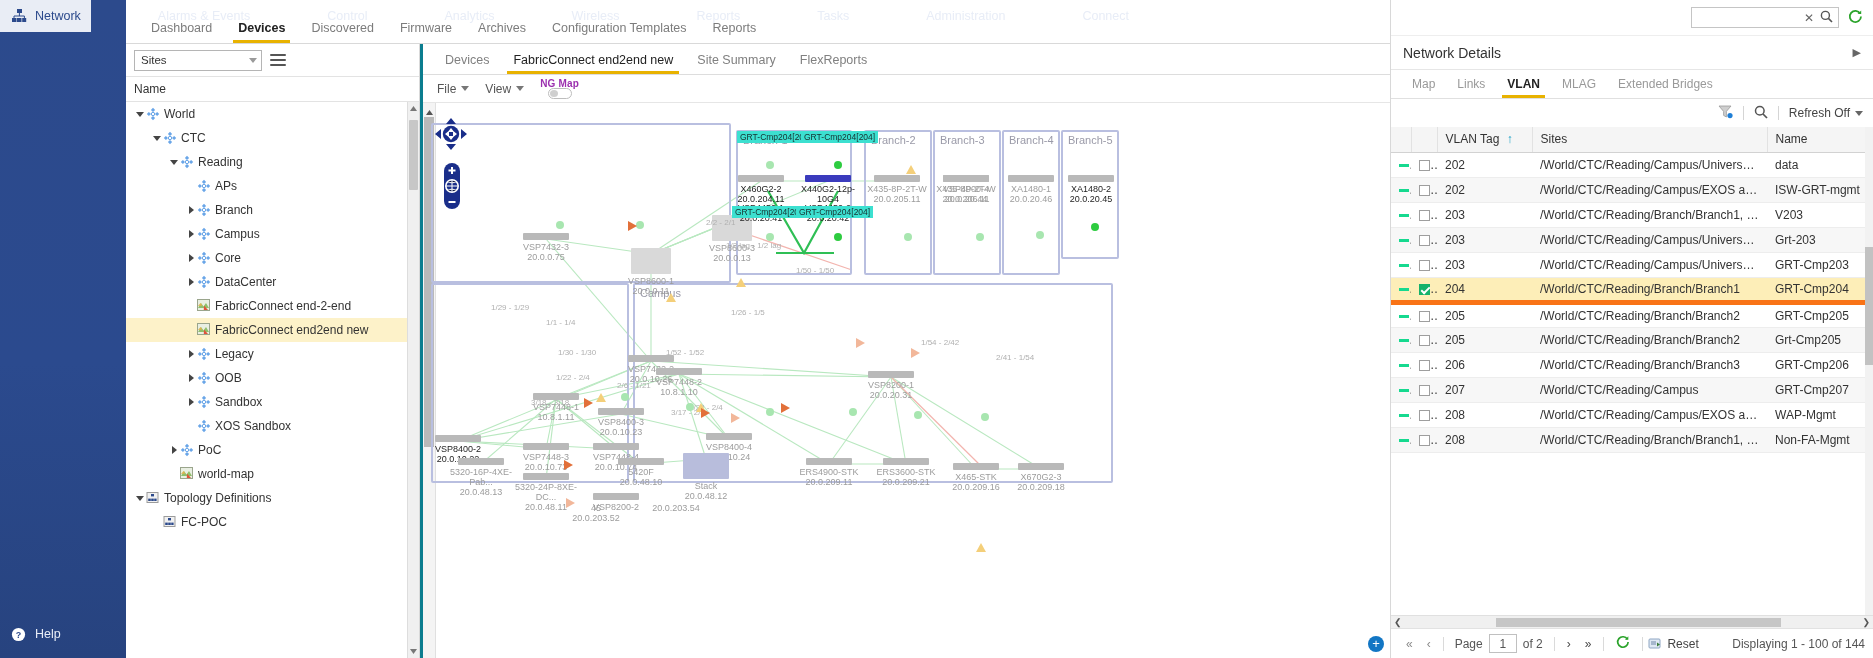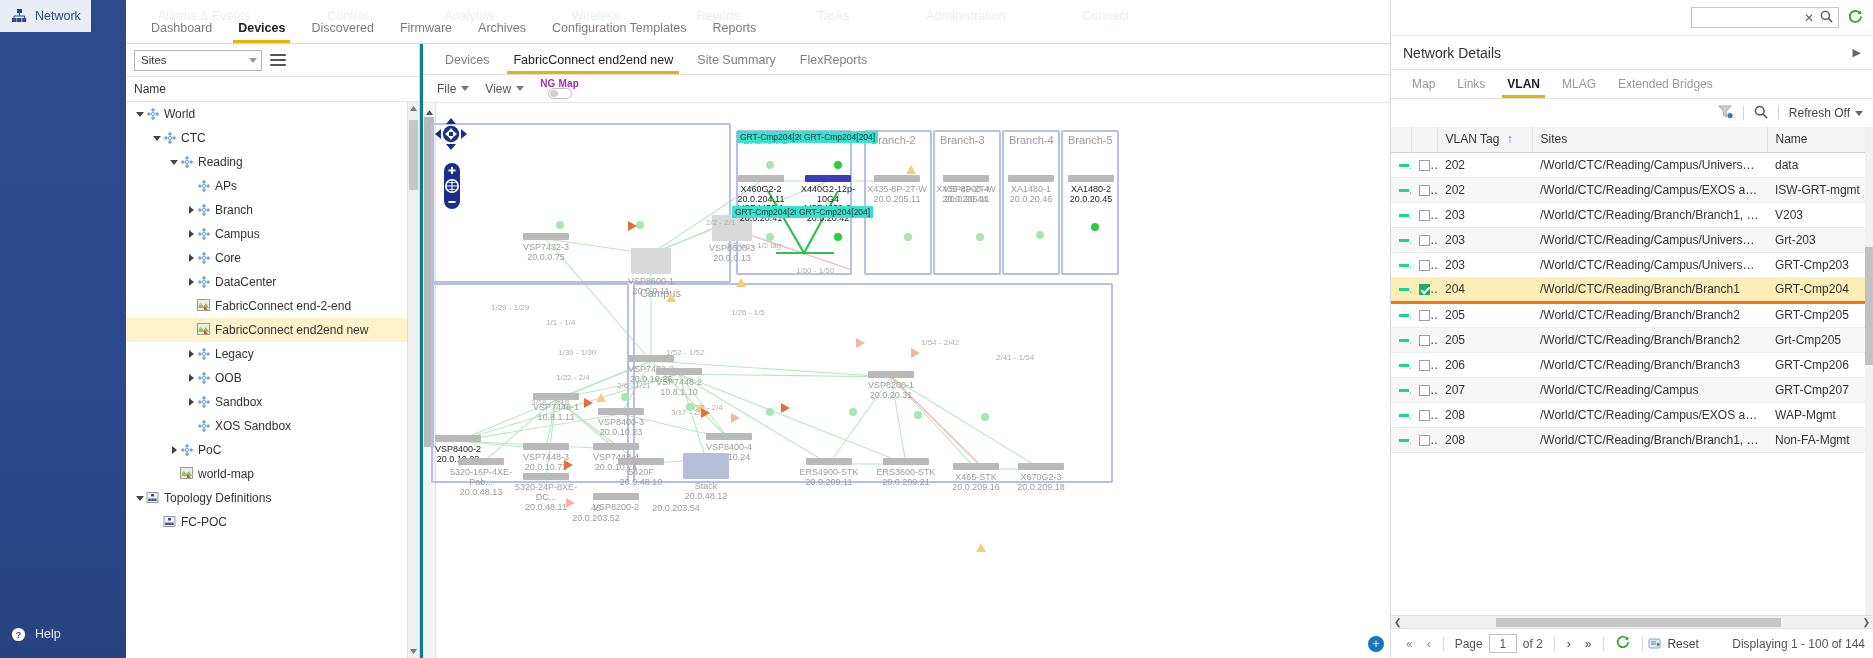--- a/index.html
+++ b/index.html
@@ -127,21 +127,21 @@
   table.vlan { width:100%; border-collapse:collapse; table-layout:fixed; }
   table.vlan th {
     background:#f5f5f5; border-bottom:1px solid #d2d2d2; border-right:1px solid #e2e2e2;
     font-size:12px; font-weight:normal; color:#333; text-align:left; padding:5px 8px; height:25px;
   }
   table.vlan td {
     font-size:12px; color:#333; padding:0 8px; height:25px; border-bottom:1px solid #ededed;
     white-space:nowrap; overflow:hidden; text-overflow:ellipsis;
   }
   tr.alt td { background:#f7f7f7; }
-  tr.selrow td { background:#fdeeb8; border-top:1px solid #e4b83b; border-bottom:3px solid #f97316; }
+  tr.selrow td { background:#fdeeb8; border-top:1px solid #e4b83b; border-bottom:5px solid #f97316; }
   .cellchk { display:inline-block; width:11px;height:11px;border:1px solid #9e9e9e; background:#fff; vertical-align:middle; position:relative;}
   .cellchk.on { background:#15b26b; border-color:#15b26b; }
   .cellchk.on::after{content:"";position:absolute;left:3px;top:0px;width:3px;height:7px;border:solid #fff;border-width:0 2px 2px 0;transform:rotate(45deg);}
   .dash { display:inline-block; width:10px;height:3px;background:#16d98f; vertical-align:middle;}
   .grid-wrap { flex:1 1 auto; overflow:hidden; position:relative; }
   .grid-vsb { position:absolute; right:0; top:0; width:8px; height:100%; background:#f2f2f2;}
   .grid-vsb .thumb{position:absolute;right:0;top:120px;width:8px;height:118px;background:#c2c2c2;}
   .hscroll { height:13px; display:flex; align-items:center; justify-content:space-between; background:#f0f0f0; border-top:1px solid #e0e0e0; padding:0 3px; }
   .hscroll .hthumb { height:9px; background:#c6c6c6; width:285px; margin-left:12px;}
   .hs-arr { font-size:9px; color:#555; }
@@ -591,21 +591,21 @@
               </div>
               <div class="group" style="left: 441px; top: 27px; width: 68px; height: 145px;">
                 <span class="gl">Branch-2</span>
               </div>
               <div class="group" style="left: 510px; top: 27px; width: 68px; height: 145px;">
                 <span class="gl">Branch-3</span>
               </div>
               <div class="group" style="left: 579px; top: 27px; width: 58px; height: 145px;">
                 <span class="gl">Branch-4</span>
               </div>
-              <div class="group" style="left: 638px; top: 27px; width: 58px; height: 145px;">
+              <div class="group" style="left: 638px; top: 27px; width: 58px; height: 129px;">
                 <span class="gl">Branch-5</span>
               </div>
               <div class="group" style="left: 8px; top: 20px; width: 300px; height: 160px;"></div>
               <div class="group" style="left: 210px; top: 180px; width: 480px; height: 200px;">
                 <span class="gl">Campus</span>
               </div>
               <div class="group" style="left: 8px; top: 180px; width: 198px; height: 200px;"></div>
             </div>
           <div id="map-nodes">
               <div class="node" style="left: 123px; top: 130px;">

